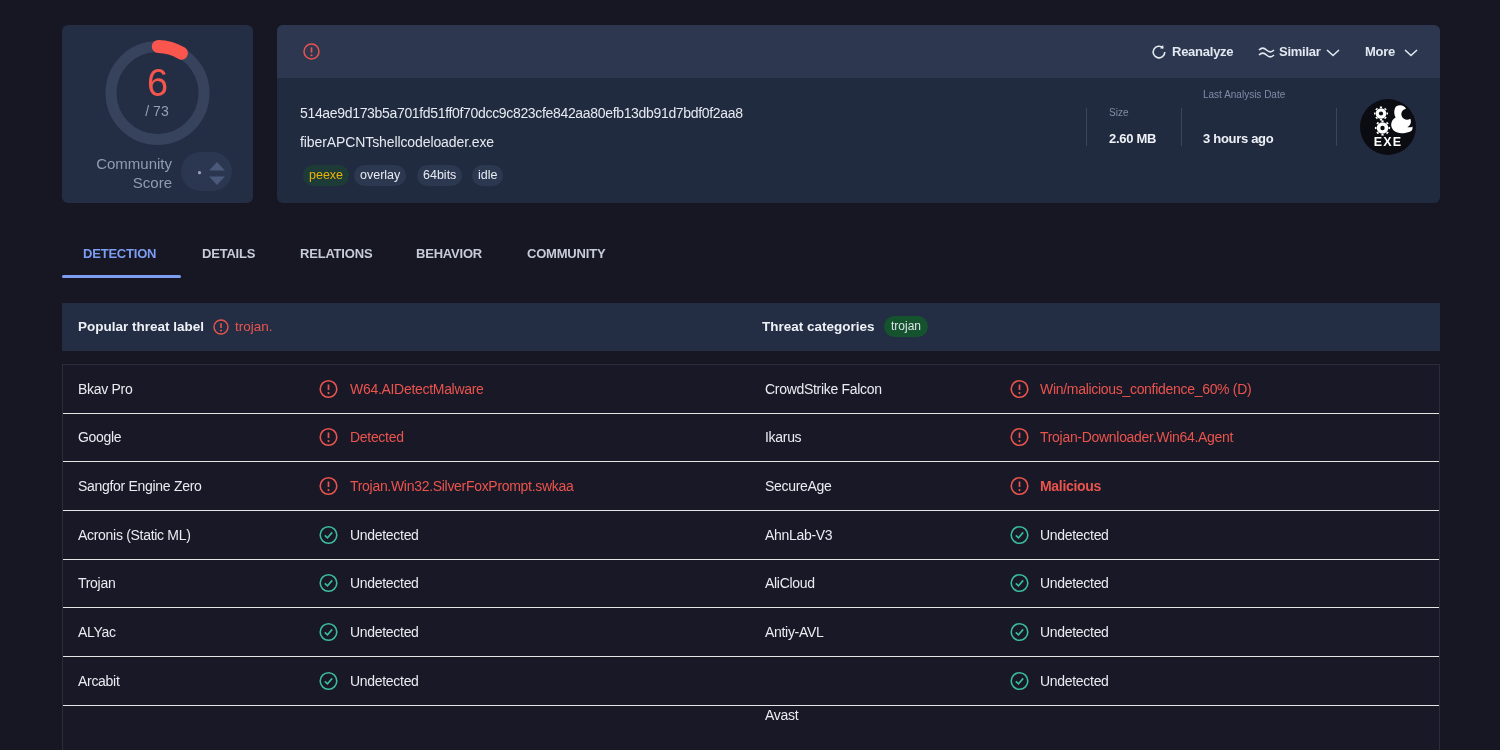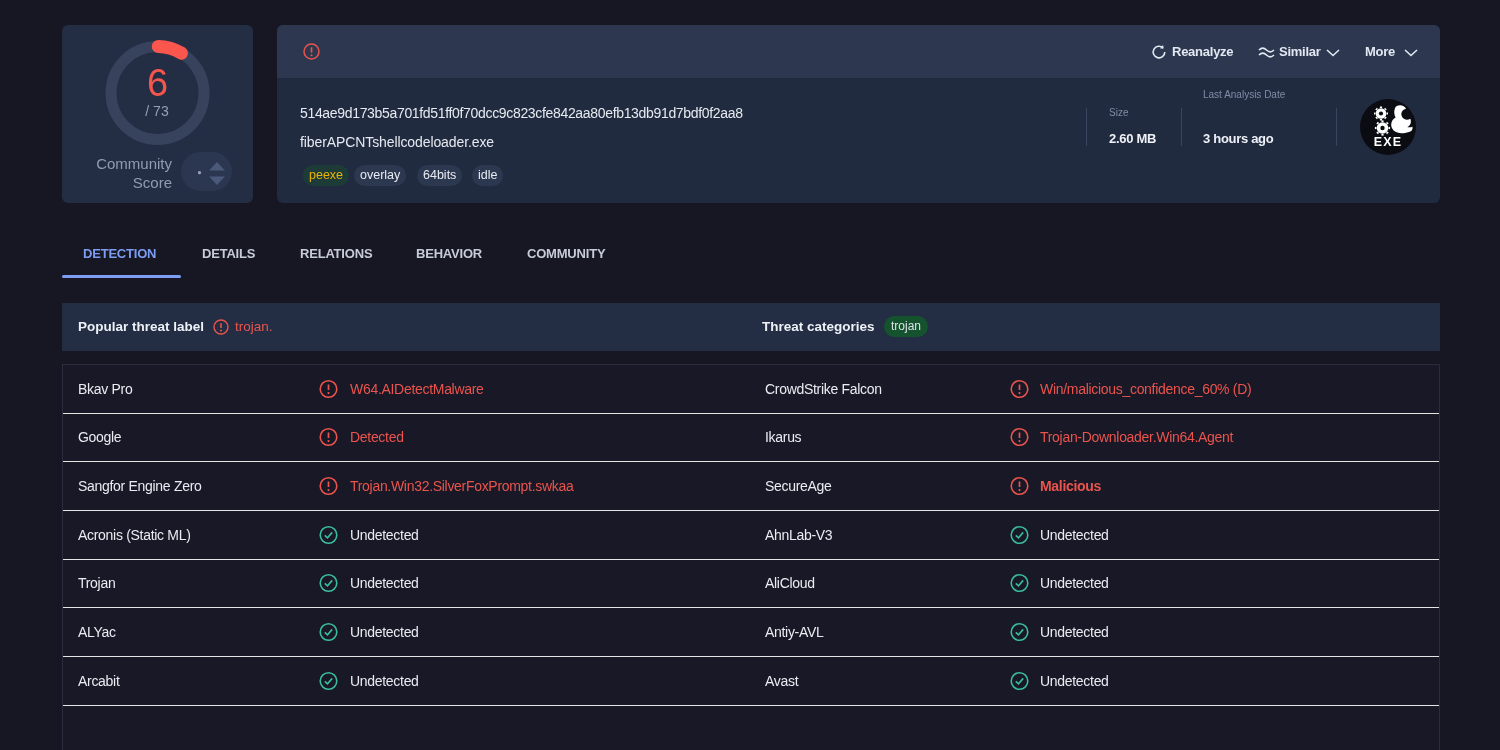--- a/index.html
+++ b/index.html
@@ -255,20 +255,20 @@
       </svg>
     <div class="vdet white" style="left:977px;">Undetected</div>
     </div>
     <div class="vrow">
     <div class="vname" style="left:15px;">Arcabit</div>
     <svg class="icon" style="left:256px" width="19" height="19" viewBox="0 0 19 19">
     <circle cx="9.5" cy="9.5" r="8.3" fill="none" stroke="#3bbc9d" stroke-width="1.6"></circle>
     <path d="M5.8 9.8 L8.5 12.3 L13.2 6.9" fill="none" stroke="#3bbc9d" stroke-width="1.6"></path>
       </svg>
     <div class="vdet white" style="left:287px;">Undetected</div>
-    <div class="vname" style="left:702px;">Avast</div>
+    <div class="vname" style="left:702px;margin-top:34px;">Avast</div>
     <svg class="icon" style="left:947px" width="19" height="19" viewBox="0 0 19 19">
     <circle cx="9.5" cy="9.5" r="8.3" fill="none" stroke="#3bbc9d" stroke-width="1.6"></circle>
     <path d="M5.8 9.8 L8.5 12.3 L13.2 6.9" fill="none" stroke="#3bbc9d" stroke-width="1.6"></path>
       </svg>
     <div class="vdet white" style="left:977px;">Undetected</div>
     </div>
   </div>
 
 </body></html>

